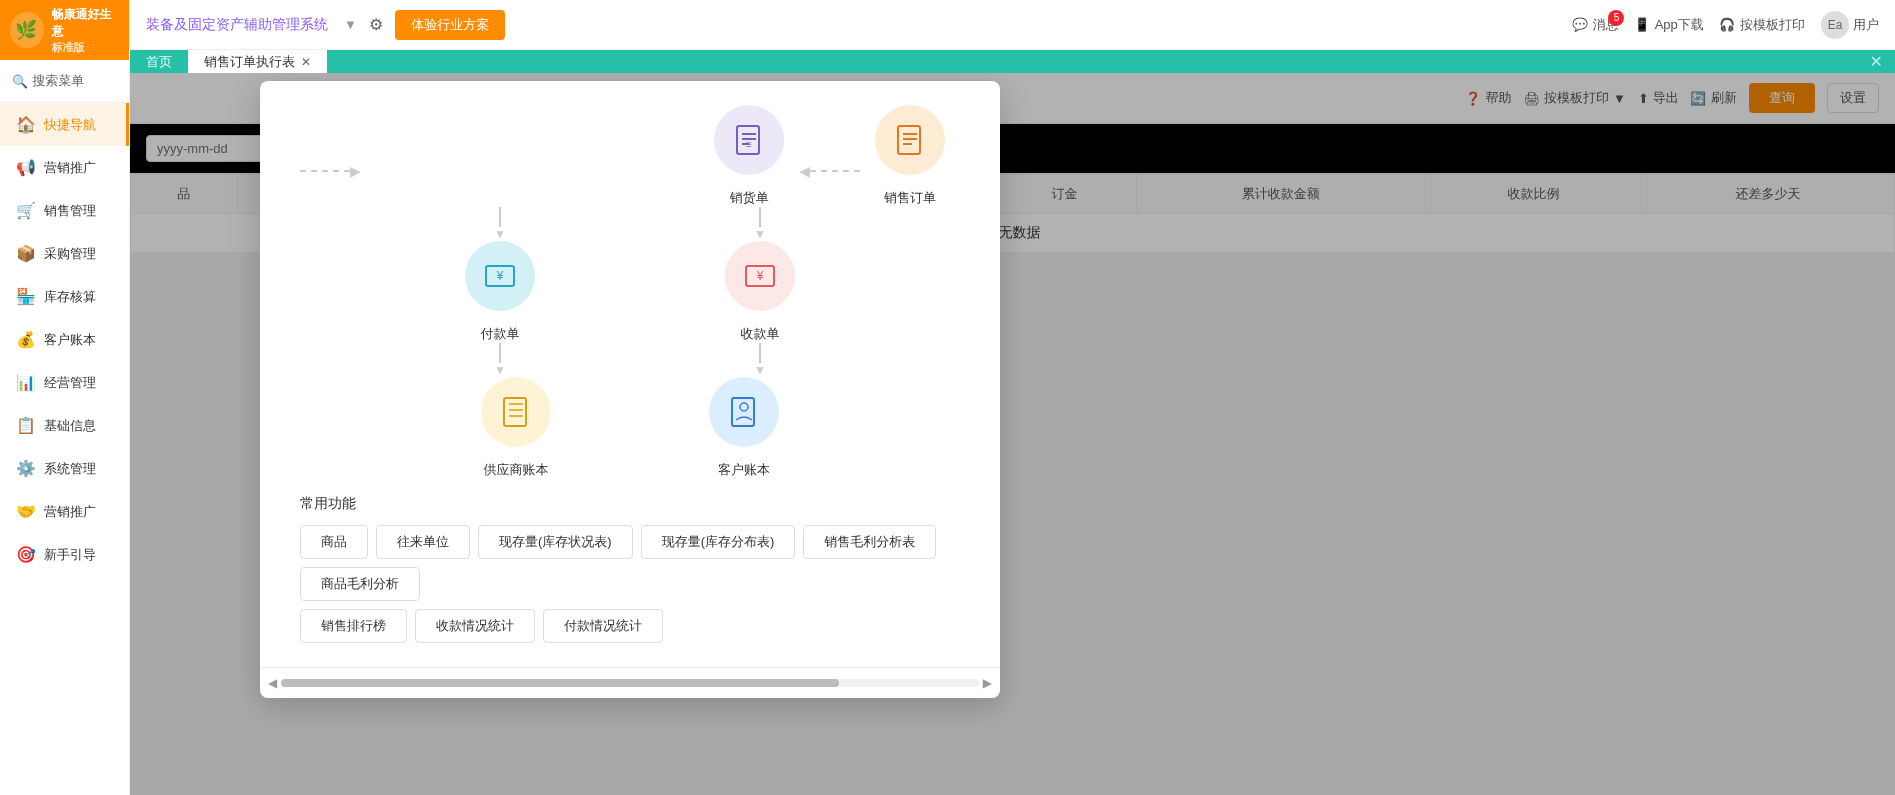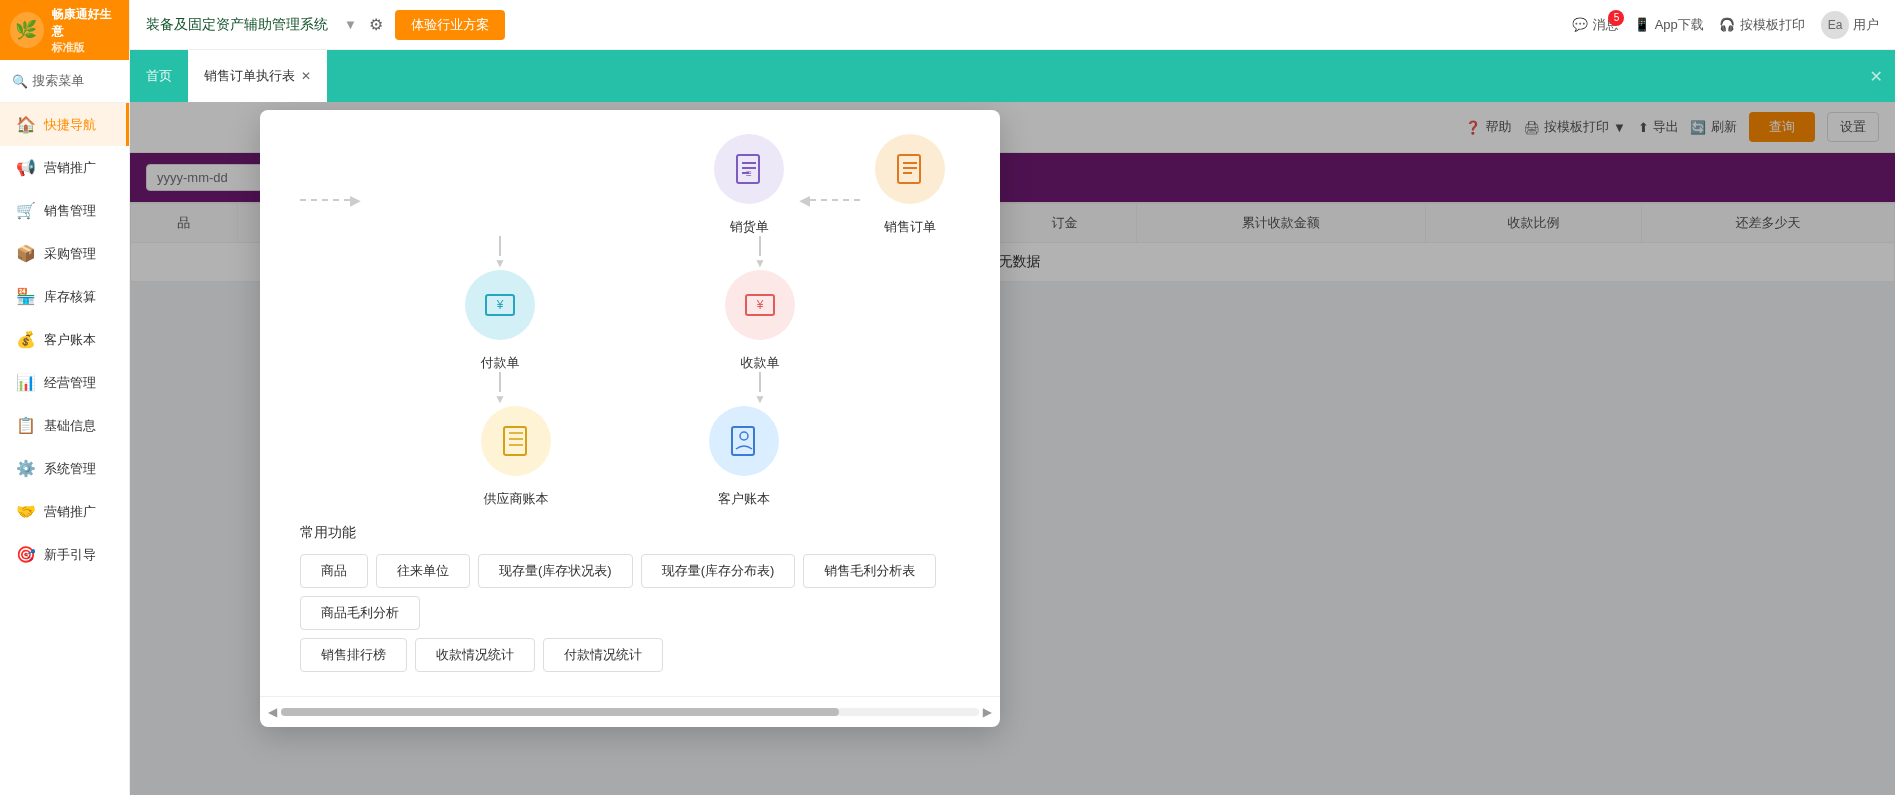--- a/index.html
+++ b/index.html
@@ -17,49 +17,49 @@
     .sidebar-nav { flex: 1; overflow-y: auto; }
     .sidebar-item { display: flex; align-items: center; gap: 8px; padding: 12px 16px; cursor: pointer; color: #333; font-size: 13px; }
     .sidebar-item.active { background: #fff3e6; color: #ff8c00; border-right: 3px solid #ff8c00; }
     .sidebar-item-icon { font-size: 16px; width: 20px; text-align: center; }
 
     
     .main { flex: 1; display: flex; flex-direction: column; overflow: hidden; }
 
     
     .topbar { height: 50px; background: #fff; border-bottom: 1px solid #eee; display: flex; align-items: center; padding: 0 16px; gap: 12px; }
-    .topbar-system-title { color: #14532d; font-size: 14px; }
+    .topbar-system-title { color: #8b5cf6; font-size: 14px; }
     .topbar-dropdown { color: #999; margin-left: 4px; }
     .topbar-gear { color: #666; font-size: 16px; cursor: pointer; }
     .topbar-btn { background: #ff8c00; color: #fff; border: none; border-radius: 4px; padding: 6px 16px; cursor: pointer; font-size: 13px; }
     .topbar-right { display: flex; align-items: center; gap: 16px; margin-left: auto; }
     .topbar-right-item { display: flex; align-items: center; gap: 4px; color: #555; font-size: 13px; cursor: pointer; position: relative; }
     .badge { background: #f5222d; color: #fff; border-radius: 50%; width: 16px; height: 16px; font-size: 10px; display: flex; align-items: center; justify-content: center; position: absolute; top: -6px; right: -6px; }
     .avatar { width: 28px; height: 28px; border-radius: 50%; background: #ddd; display: flex; align-items: center; justify-content: center; font-size: 12px; color: #666; }
 
     
-    .tabbar { height: 52px; background: #26bfa8; display: flex; align-items: stretch; }
+    .tabbar { height: 23px; background: #26bfa8; display: flex; align-items: stretch; }
     .tab { display: flex; align-items: center; padding: 0 16px; cursor: pointer; font-size: 13px; gap: 6px; color: rgba(255,255,255,0.8); }
     .tab.active { background: #fff; color: #333; }
     .tab-close { color: #666; font-size: 12px; cursor: pointer; }
     .tab-home { color: rgba(255,255,255,0.9); }
     .tab-close-main { color: rgba(255,255,255,0.7); margin-left: auto; padding: 0 12px; display: flex; align-items: center; font-size: 16px; }
 
     
     .content { flex: 1; background: #f0f2f5; overflow: hidden; position: relative; }
 
     
     .toolbar { background: #fff; padding: 10px 16px; display: flex; align-items: center; gap: 12px; border-bottom: 1px solid #eee; }
     .toolbar-right { margin-left: auto; display: flex; align-items: center; gap: 12px; }
     .toolbar-btn { background: none; border: none; cursor: pointer; color: #555; font-size: 13px; display: flex; align-items: center; gap: 4px; }
     .toolbar-btn-primary { background: #ff8c00; color: #fff; border: none; border-radius: 4px; padding: 6px 20px; cursor: pointer; font-size: 13px; }
     .toolbar-btn-setting { background: #fff; border: 1px solid #ddd; border-radius: 4px; padding: 5px 12px; cursor: pointer; font-size: 13px; color: #555; }
 
     
-    .filter-bar { background: #701a75; padding: 10px 16px; display: flex; align-items: center; gap: 12px; border-bottom: 1px solid #eee; }
+    .filter-bar { background: #000000; padding: 10px 16px; display: flex; align-items: center; gap: 12px; border-bottom: 1px solid #eee; }
     .filter-input { border: 1px solid #ddd; border-radius: 4px; padding: 5px 10px; font-size: 13px; color: #999; width: 160px; }
     .filter-select { border: 1px solid #ddd; border-radius: 4px; padding: 5px 10px; font-size: 13px; color: #999; width: 160px; }
     .more-conditions { color: #ff8c00; font-size: 13px; cursor: pointer; }
 
     
     .table-wrapper { background: #fff; margin: 0; overflow: auto; }
     .table { width: 100%; border-collapse: collapse; font-size: 13px; }
     .table th { background: #fafafa; border: 1px solid #f0f0f0; padding: 10px 12px; color: #555; font-weight: 500; text-align: center; white-space: nowrap; }
     .table td { border: 1px solid #f0f0f0; padding: 10px 12px; text-align: center; color: #333; }
     .no-data { text-align: center; color: #999; padding: 60px; font-size: 14px; }

